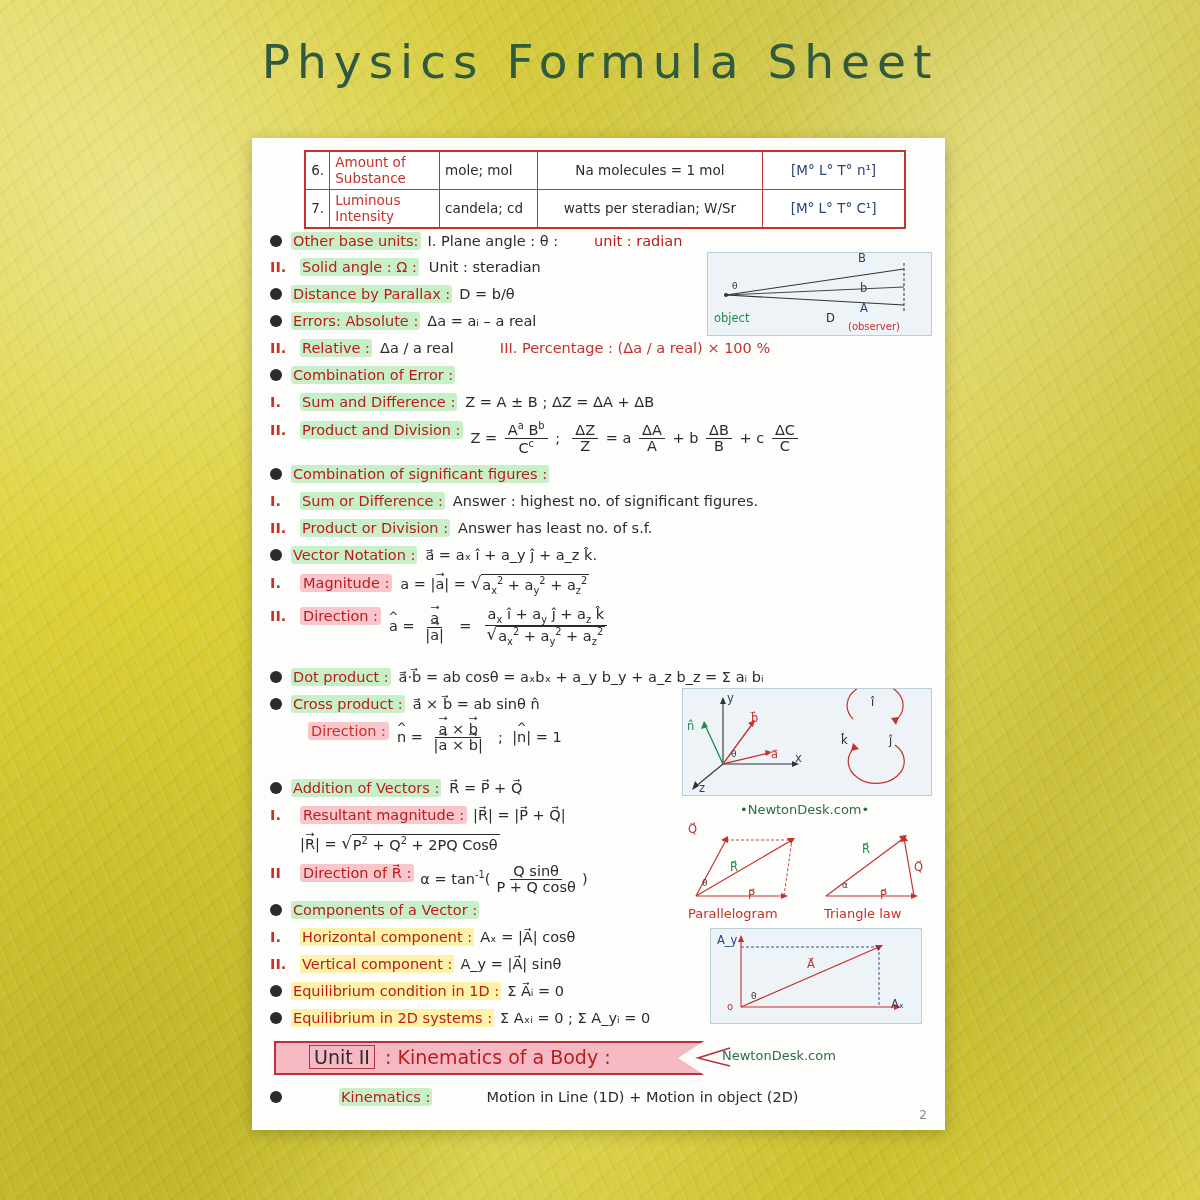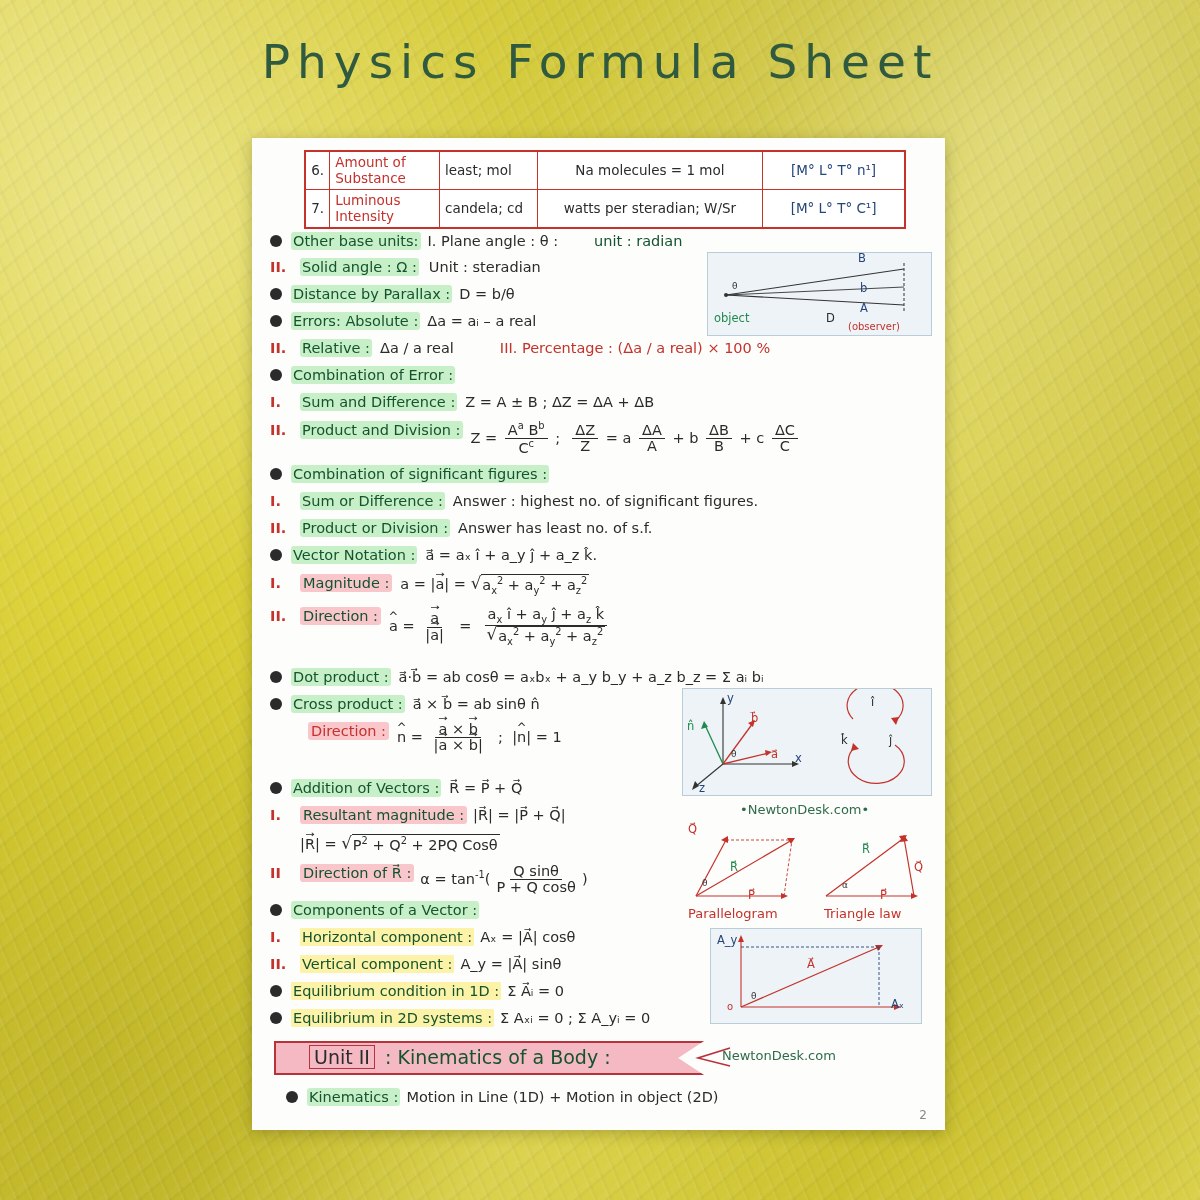--- a/index.html
+++ b/index.html
@@ -38,21 +38,21 @@
   
   .sheet {
     position:absolute; left:252px; top:138px; width:693px; height:992px;
     background:#fdfdfb;
     box-shadow:0 3px 14px rgba(0,0,0,0.22);
     overflow:hidden;
     font-family: "DejaVu Sans", sans-serif;
     color:#2a2a2a;
   }
   .sheet-inner { position:relative; width:100%; height:100%; }
-  .g { color:#14532d; }            
+  .g { color:#b91c1c; }            
   .r { color:#c4322b; }
   .blk { color:#2b2b2b; }
   .pink { background:#f9c6cc; border-radius:3px; padding:0 3px; }
   .ylw { background:#fdf3a8; border-radius:1px; padding:0 2px; }
   .grn { background:#c8f0c8; border-radius:3px; padding:0 2px; }
 
   
   .tbl {
     position:absolute; left:52px; top:12px; width:602px;
     border:2px solid #c4322b; border-collapse:collapse;
@@ -124,21 +124,21 @@
 <div class="title">Physics Formula Sheet</div>
 
 <div class="sheet">
  <div class="sheet-inner">
 
   <table class="tbl">
     <tbody>
           <tr>
       <td class="num">6.</td>
       <td class="name">Amount of Substance</td>
-      <td class="sym">least; mol</td>
+      <td class="sym">mole; mol</td>
       <td class="def">Na molecules = 1 mol</td>
       <td class="dim">[M° L° T° n¹]</td>
     </tr>
     <tr>
       <td class="num">7.</td>
       <td class="name">Luminous Intensity</td>
       <td class="sym">candela; cd</td>
       <td class="def">watts per steradian; W/Sr</td>
       <td class="dim">[M° L° T° C¹]</td>
     </tr>
@@ -357,21 +357,21 @@
     <div class="txt">
       <span class="boxed">Unit II</span>
       <span class="g" style="margin-left:4px;">: Kinematics of a Body :</span>
     </div>
   </div>
   <div class="wm" style="left:470px; top:910px;">NewtonDesk.com</div>
   <svg style="position:absolute; left:440px; top:908px;" width="40" height="22">
     <path d="M38 2 L6 12 L38 20" stroke="#b8323c" stroke-width="1.6" fill="none"></path>
   </svg>
 
-  <div class="row" style="left:34px; top:950px; width:640px;">
+  <div class="row" style="left:18px; top:950px; width:640px;gap:48px;">
     <span class="bullet"></span>
     <span class="g grn">Kinematics :</span>
     <span class="blk" style="margin-left:6px;">Motion in Line (1D) + Motion in object (2D)</span>
   </div>
 
   <div class="pageno">2</div>
 
   <div class="dbox" style="left:455px; top:114px; width:225px; height:84px;">
     <svg width="225" height="84">
       <line x1="18" y1="42" x2="196" y2="16" stroke="#333" stroke-width="1.1"></line>

